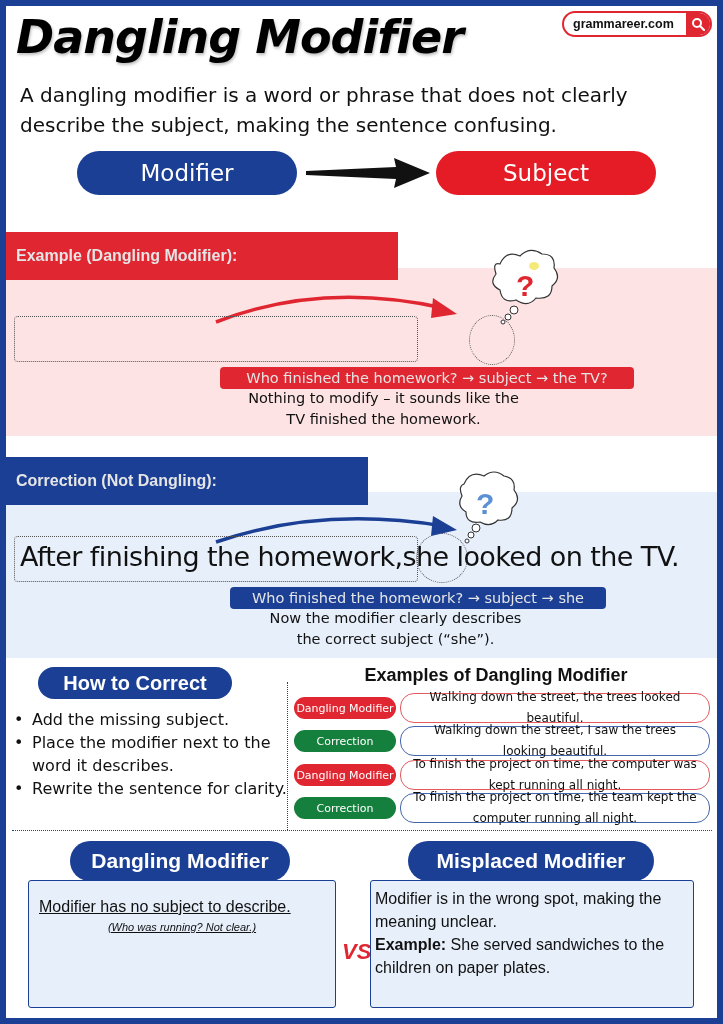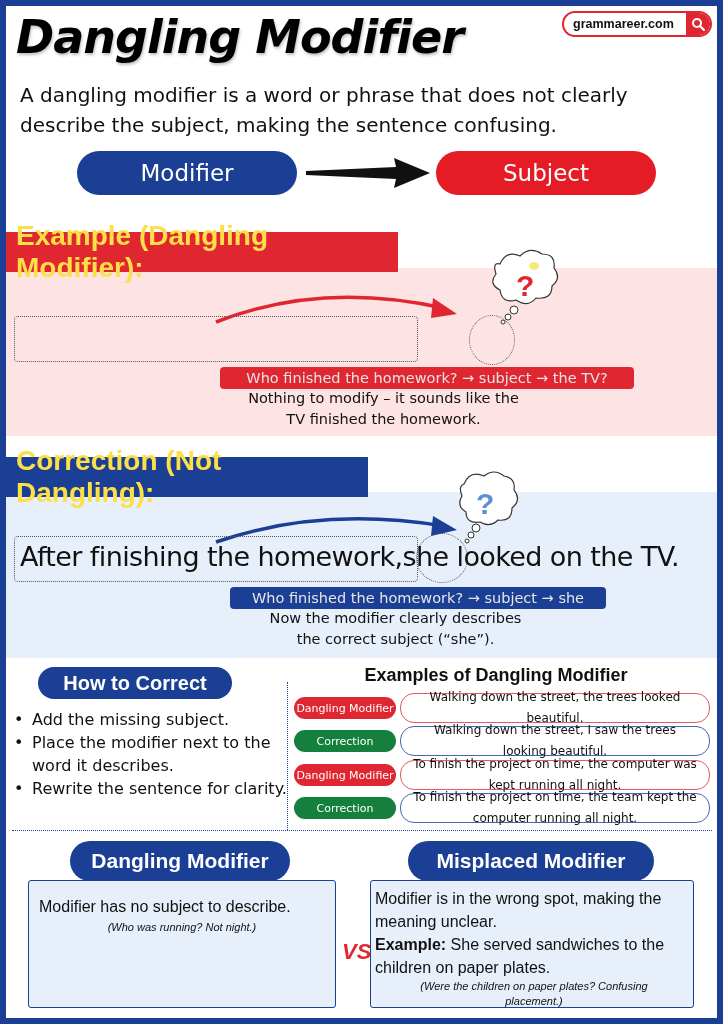--- a/index.html
+++ b/index.html
@@ -12,21 +12,21 @@
   .site span { flex: 1; font-size: 12.5px; font-weight: bold; padding-left: 9px; color: #111; font-family: "Liberation Sans", sans-serif; }
   .site .mag { width: 24px; height: 26px; background: #e02630; display: flex; align-items: center; justify-content: center; }
 
   .intro { position: absolute; left: 14px; top: 74px; width: 690px; font-size: 20px; line-height: 30px; color: #111; font-family: "DejaVu Sans", sans-serif; }
 
   .pill { position: absolute; height: 44px; border-radius: 22px; color: #fff; font-size: 23px; display: flex; align-items: center; justify-content: center; }
   .pill.blue { left: 71px; top: 145px; width: 220px; background: #1b3f94; }
   .pill.red { left: 430px; top: 145px; width: 220px; background: #e51c25; }
   .arrow-main { position: absolute; left: 300px; top: 150px; }
 
-  .sec-head { position: absolute; left: 0; height: 40px; color: #fde047; font-weight: bold; font-size: 28px; padding: 0 10px; display: flex; align-items: center; font-family: "Liberation Sans", sans-serif; }
+  .sec-head { position: absolute; left: 0; height: 48px; color: #e5e5e5; font-weight: bold; font-size: 16px; padding: 0 10px; display: flex; align-items: center; font-family: "Liberation Sans", sans-serif; }
   .sec-head.red { top: 226px; width: 392px; background: #e02630; }
   .sec-head.blue { top: 451px; width: 362px; background: #1b3f94; }
   .sec-bg { position: absolute; left: 0; width: 711px; }
   .sec-bg.red { top: 262px; height: 168px; background: #fde3e3; }
   .sec-bg.blue { top: 486px; height: 166px; background: #e7effb; }
 
   .sentence { position: absolute; left: 14px; font-size: 27px; color: #111; white-space: nowrap; font-family: "DejaVu Sans", sans-serif; letter-spacing: -0.6px; }
   .sentence.one { top: 314px; }
   .sentence.two { top: 535px; }
   .dotbox { position: absolute; border: 1.5px dotted #555; border-radius: 4px; }
@@ -53,21 +53,21 @@
   .ex-label.red { background: #e02630; }
   .ex-label.blue { background: #15803d; }
   .ex-text { position: absolute; left: 106px; top: 0; width: 310px; height: 30px; border-radius: 14px; font-size: 12px; line-height: 21px; text-align: center; display: flex; align-items: center; justify-content: center; padding: 0 10px; background: #fff; }
   .ex-text.red { border: 1.5px solid #e35a60; }
   .ex-text.blue { border: 1.5px solid #4466aa; }
 
   .cmp-pill { position: absolute; top: 835px; height: 40px; background: #1b3f94; border-radius: 20px; color: #fff; font-weight: bold; font-size: 21px; display: flex; align-items: center; justify-content: center; font-family: "Liberation Sans", sans-serif; }
   .cmp-pill.left { left: 64px; width: 220px; }
   .cmp-pill.right { left: 402px; width: 246px; }
   .cmp-box { position: absolute; top: 874px; height: 128px; background: #e7effb; border: 1.5px solid #1b3f94; border-radius: 3px; font-family: "Liberation Sans", sans-serif; }
-  .cmp-box.left { left: 22px; width: 308px; padding: 14px 0 0 10px; }
+  .cmp-box.left { left: 22px; width: 308px; padding: 14px 0 0 10px; text-decoration: underline; }
   .cmp-box.right { left: 364px; width: 324px; padding: 6px 0 0 4px; }
   .cmp-body { font-size: 16px; line-height: 23px; color: #111; }
   .cmp-bullet { position: relative; padding-left: 34px; }
   .cmp-bullet::before { content: "•"; position: absolute; left: 16px; }
   .cmp-note { font-size: 11px; font-style: italic; text-align: center; color: #111; line-height: 15px; }
   .vs { position: absolute; left: 336px; top: 933px; font-weight: 900; font-style: italic; font-size: 22px; color: #e02630; font-family: "Liberation Sans", sans-serif; }
 </style>
 </head>
 <body>
 
@@ -163,23 +163,22 @@
   <div class="ex-row" style="top:787px;">
     <div class="ex-label blue">Correction</div>
     <div class="ex-text blue">To finish the project on time, the team kept the computer running all night.</div>
   </div>
 
   <div class="cmp-pill left">Dangling Modifier</div>
   <div class="cmp-pill right">Misplaced Modifier</div>
 
   <div class="cmp-box left">
     <div class="cmp-body">Modifier has no subject to describe.</div>
-    <div class="cmp-note" style="margin-top:2px;padding-right:10px;">(Who was running? Not night.)</div>
+    <div class="cmp-note" style="margin-top:2px;padding-right:10px;">(Who was running? Not clear.)</div>
   </div>
 
   <div class="vs">VS</div>
 
   <div class="cmp-box right">
     <div class="cmp-body">Modifier is in the wrong spot, making the meaning unclear.</div>
     <div class="cmp-body"><b>Example:</b><span> She served sandwiches to the children on paper plates.</span></div>
-    <div class="cmp-note" style="padding:0 20px;">(Were the children on paper plates? Confusing placement.)</div>
   </div>
 </div>
 
 </body></html>

